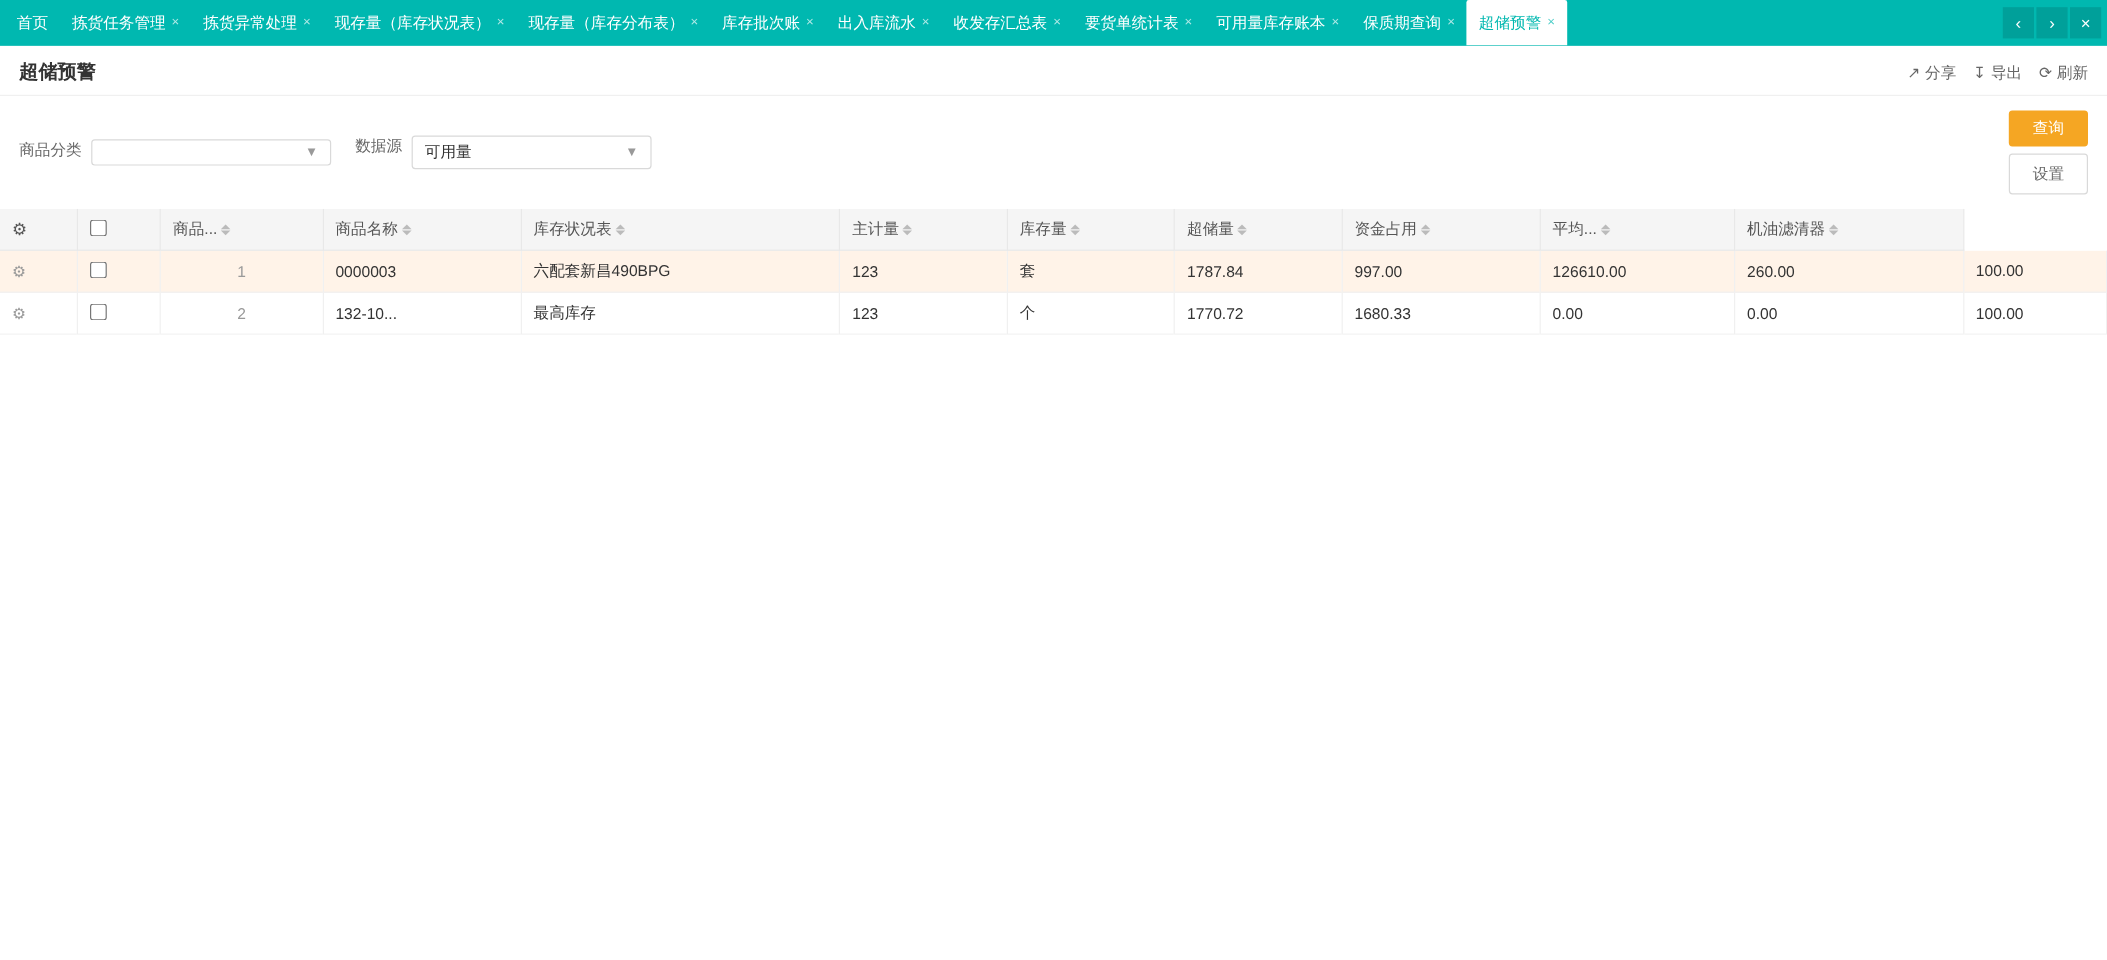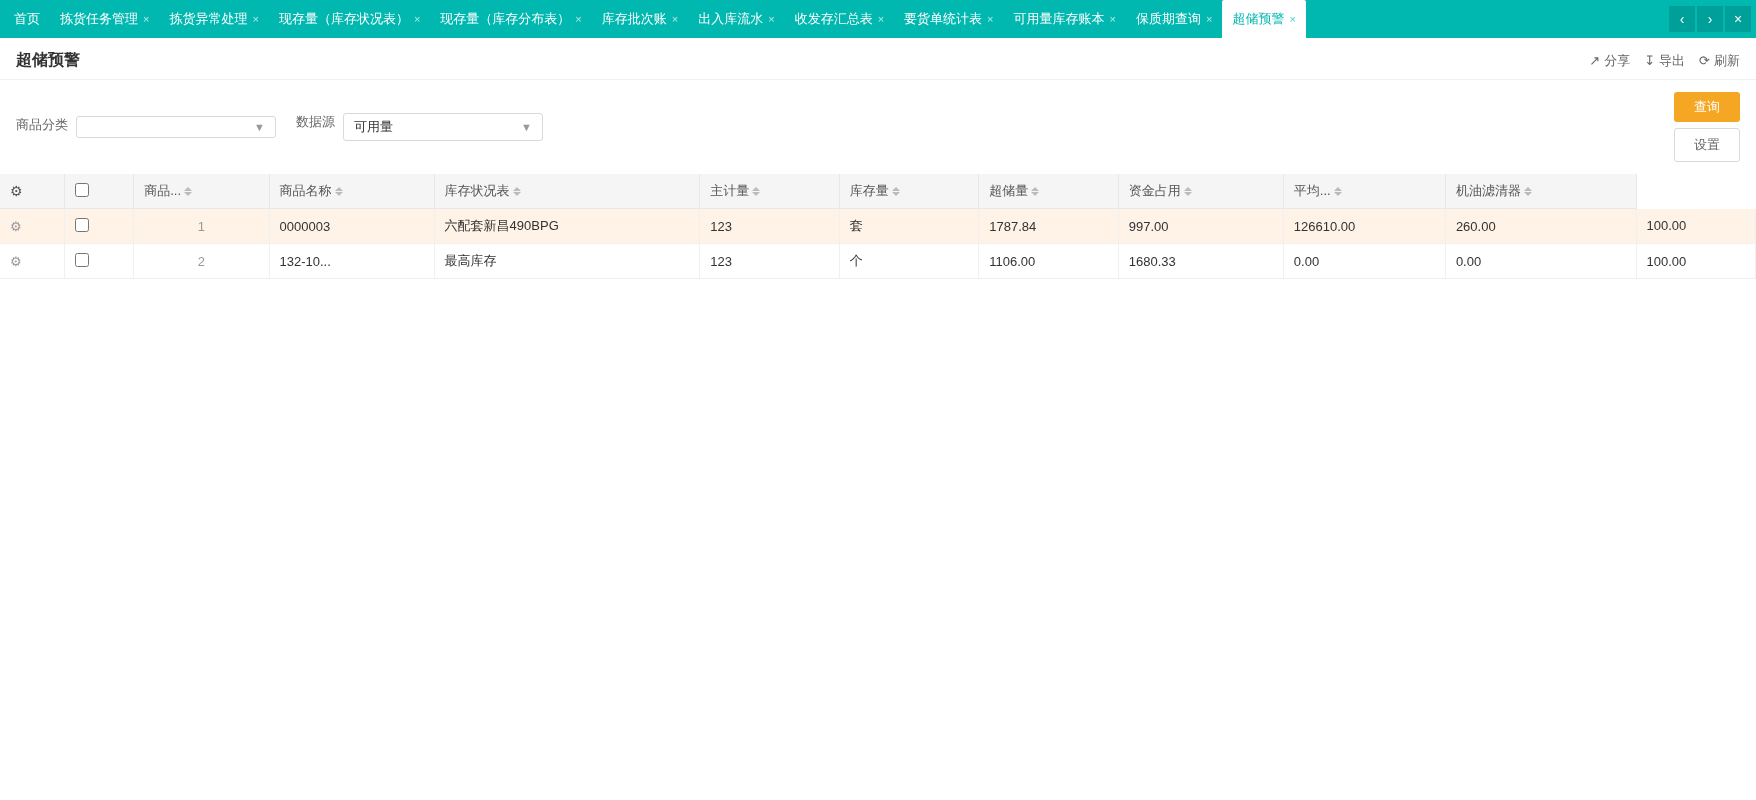--- a/index.html
+++ b/index.html
@@ -347,21 +347,21 @@
             <td>100.00</td>
           </tr>
           <tr>
             <td><span style="color:#999;cursor:pointer;">⚙</span></td>
             <td><input type="checkbox" style=""></td>
             <td class="row-num">2</td>
             <td>132-10...</td>
             <td>最高库存</td>
             <td>123</td>
             <td>个</td>
-            <td>1106.00</td>
+            <td>1770.72</td>
             <td>1680.33</td>
             <td>0.00</td>
             <td>0.00</td>
             <td>100.00</td>
           </tr>
         </tbody>
     </table>
   </div>
 
 </div>

